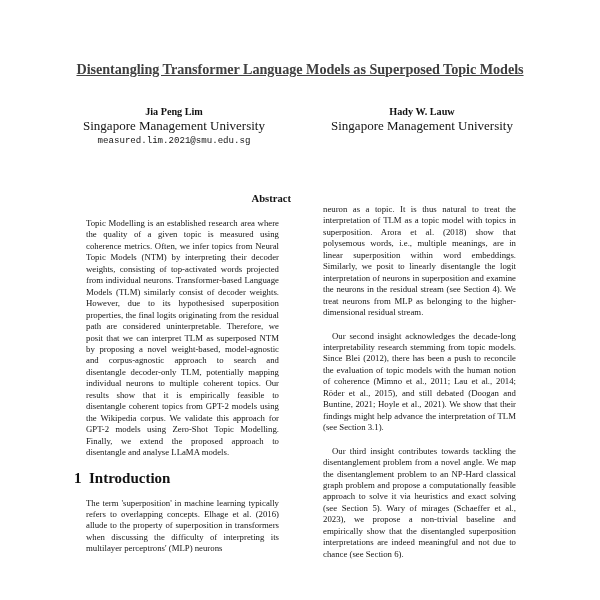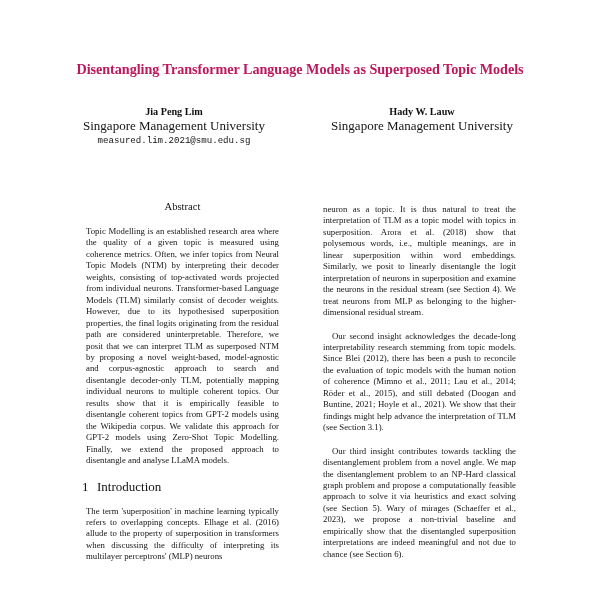--- a/index.html
+++ b/index.html
@@ -32,21 +32,22 @@
     top: 60px;
     width: 480px;
     text-align: center;
   }
   .paper-title {
     font-family: "Liberation Serif", "DejaVu Serif", serif;
     font-weight: bold;
     font-size: 14.2px;
     line-height: 18px;
     letter-spacing: -0.05px;
-    color: #be185d;
+    color: #404040;
+    text-decoration: underline;
   }
 
   
   .authors-row {
     position: absolute;
     left: 58px;
     top: 105px;
     width: 480px;
     display: flex;
     justify-content: space-between;
@@ -86,36 +87,36 @@
     position: absolute;
     top: 0;
     width: 217px;
     height: 408px;
     overflow: hidden;
   }
   .col-left  { left: 74px; }
   .col-right { left: 311px; }
 
   .section-heading {
-    font-weight: normal;
-    font-size: 13px;
+    font-weight: bold;
+    font-size: 15px;
     line-height: 15px;
-    margin: 9px 0 5px 8px;
+    margin: 9px 0 5px 0;
     color: #111111;
   }
   .section-heading .secnum {
     display: inline-block;
     min-width: 15px;
   }
   .abstract-heading {
-    font-weight: normal;
+    font-weight: bold;
     font-size: 10.6px;
     line-height: 14px;
-    text-align: center;
-    margin: 8px 0 6px 0;
+    text-align: right;
+    margin: 0 0 6px 0;
     color: #111111;
   }
   p.body-text {
     margin: 12px;
     font-size: 8.75px;
     line-height: 11.45px;
     text-align: justify;
     text-justify: inter-word;
     color: #151515;
     hyphens: manual;

